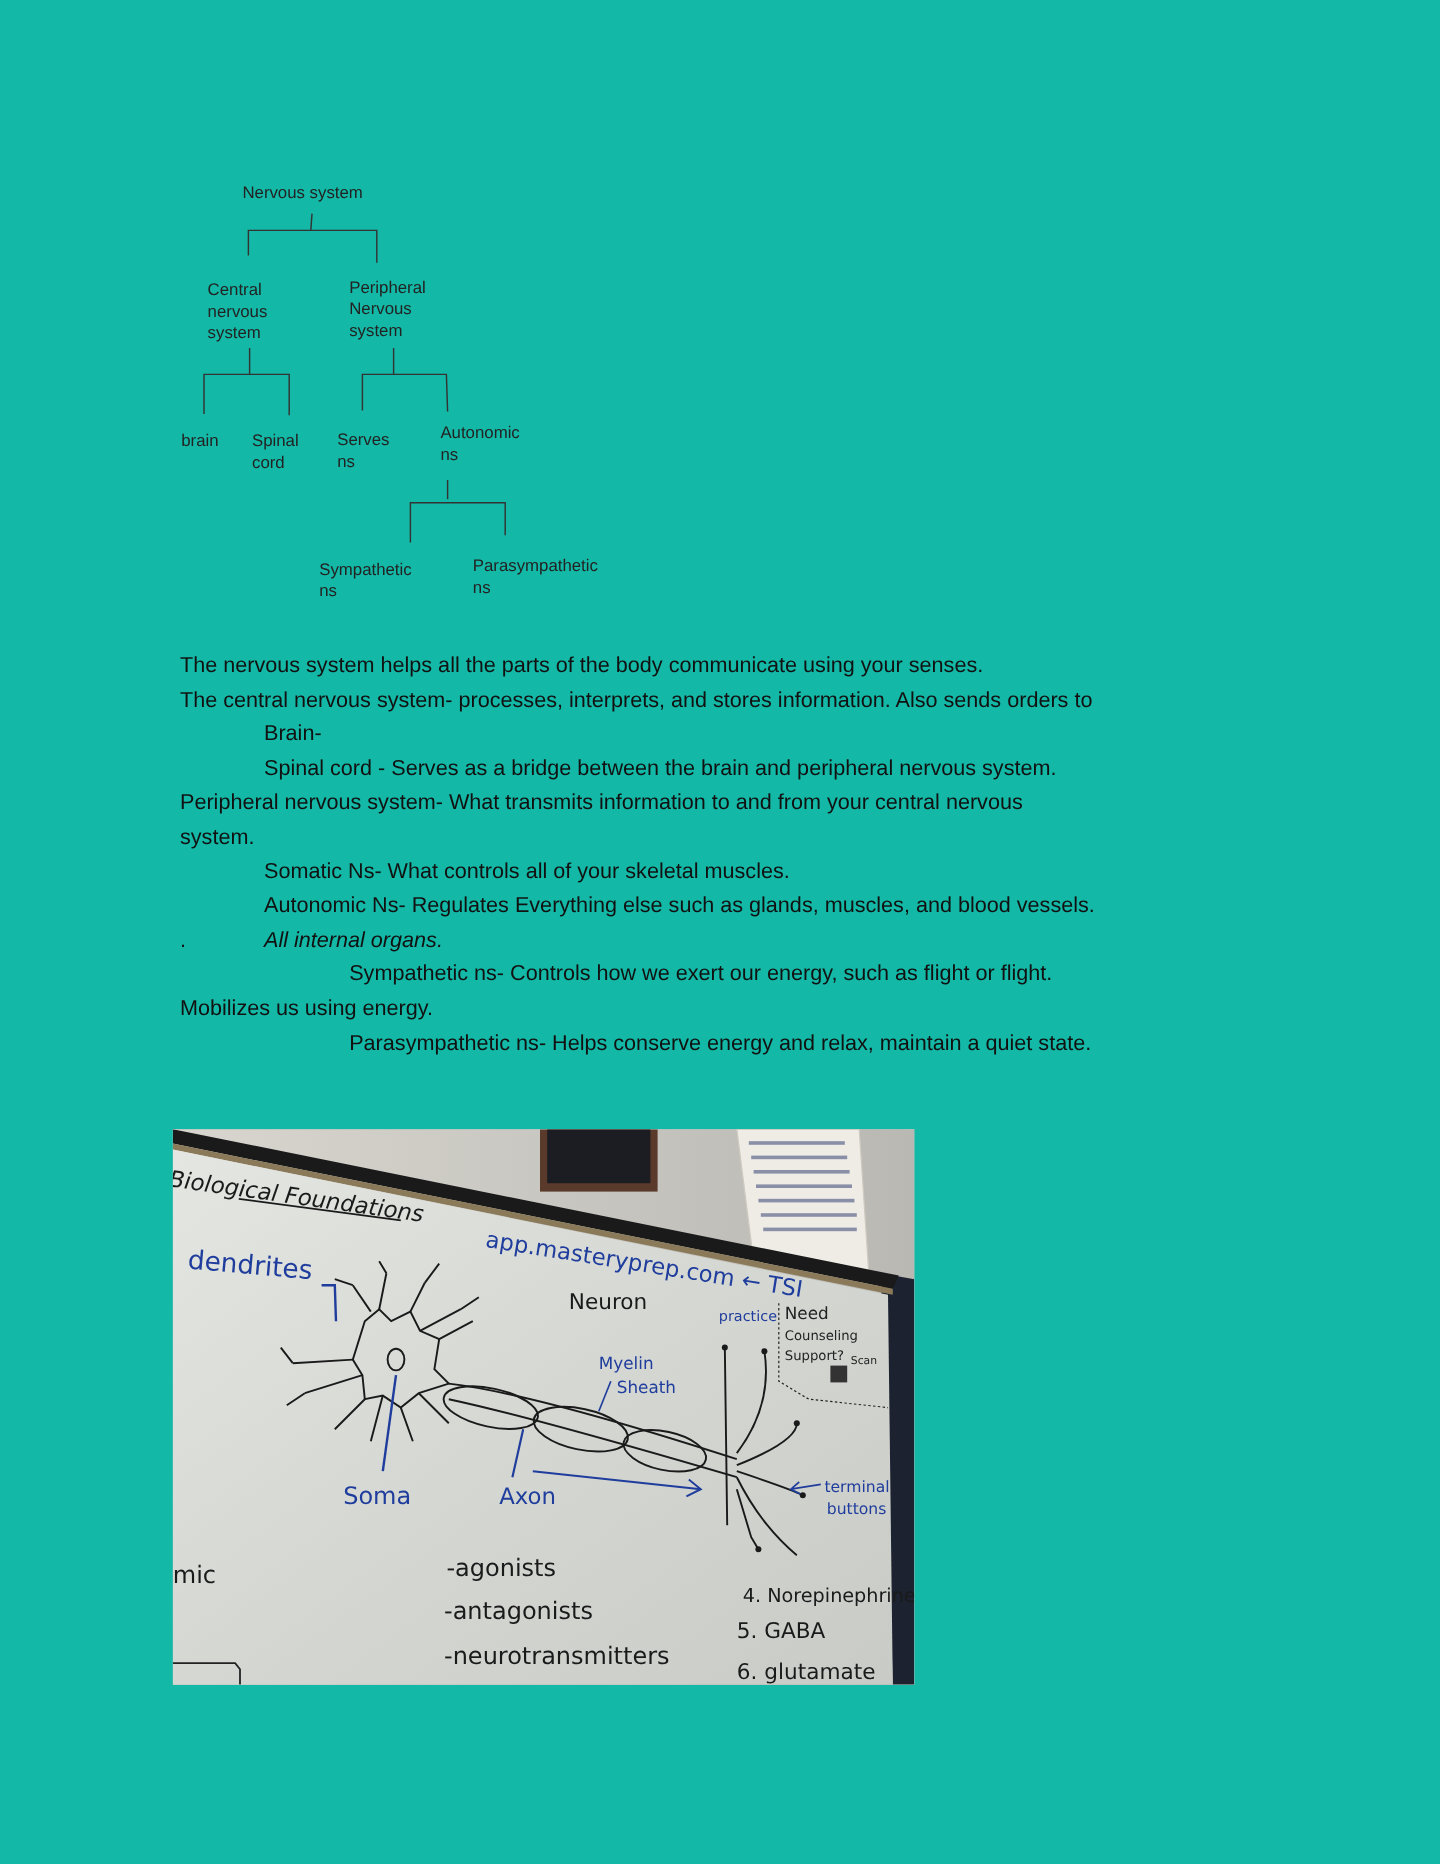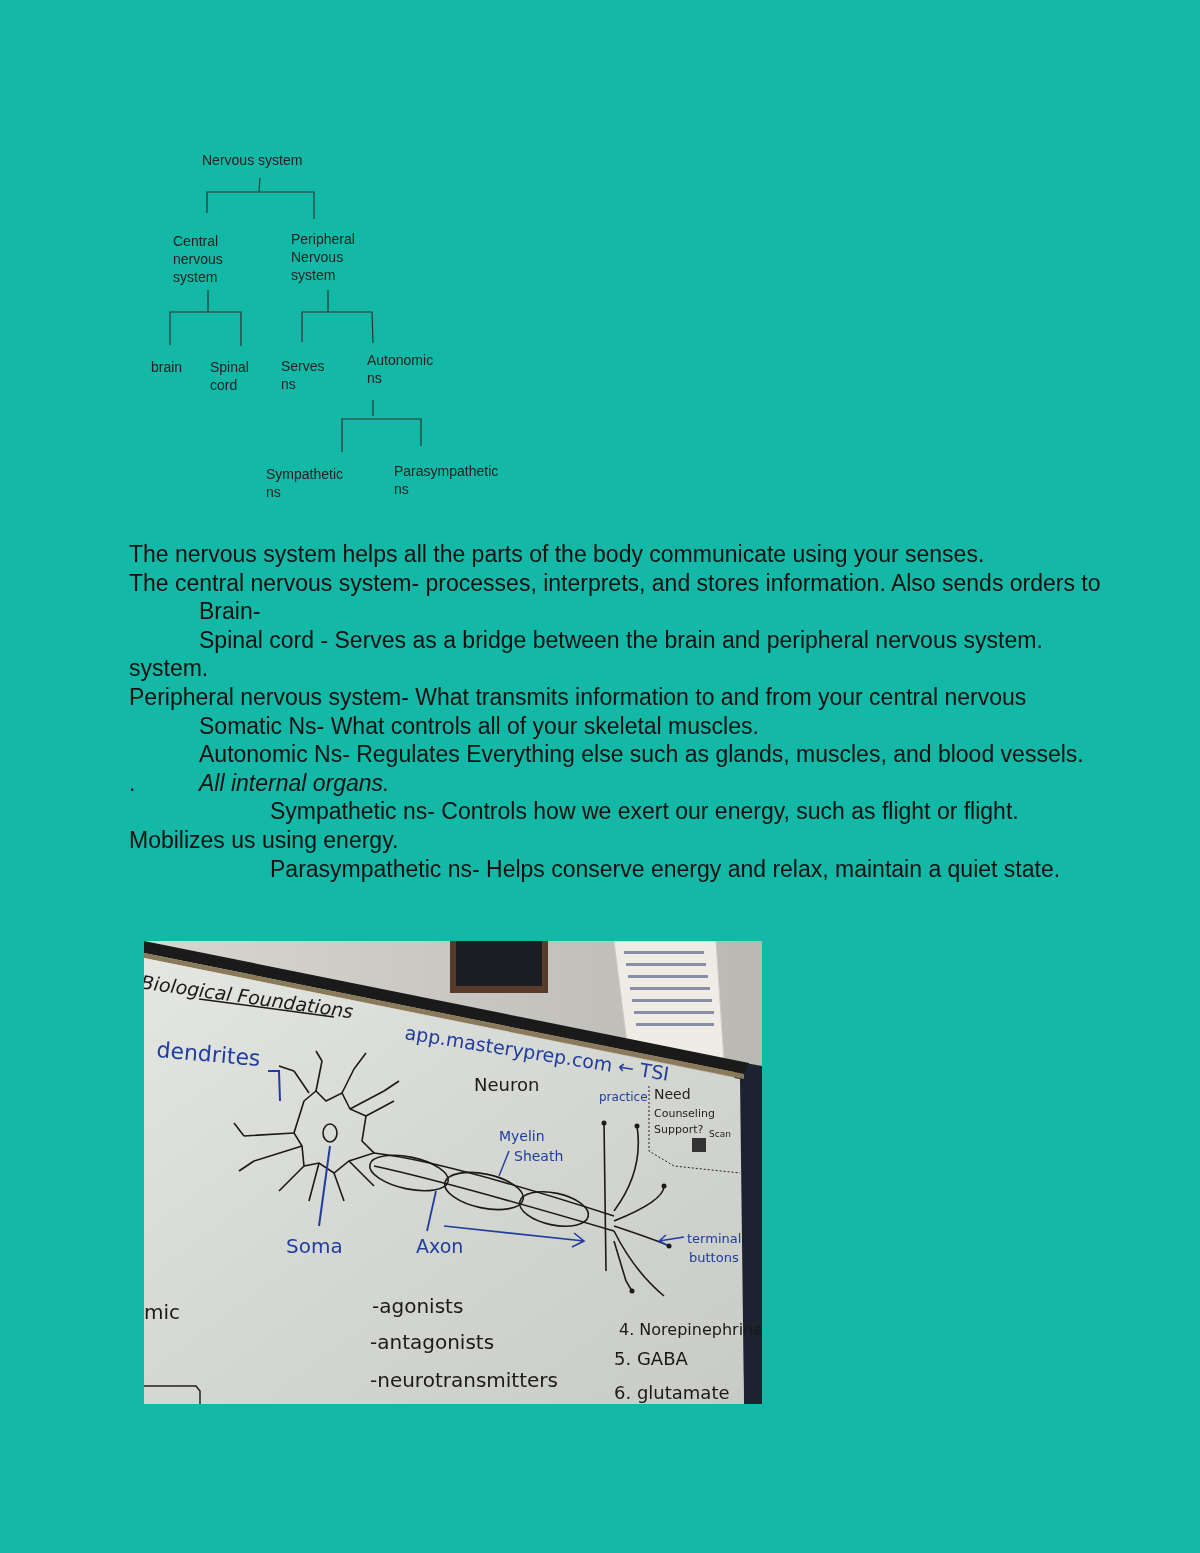--- a/index.html
+++ b/index.html
@@ -6,21 +6,21 @@
     body { width: 1200px; height: 1553px; position: relative; overflow: hidden;
            font-family: "Liberation Sans", sans-serif; color: #000; }
     .page { position: absolute; left: 0; top: 0; width: 1200px; height: 1553px; background: #14b8a6; }
 
     
     .tree { position: absolute; left: 140px; top: 140px; width: 380px; height: 370px; }
     .tree svg { position: absolute; left: 0; top: 0; }
     .node { position: absolute; font-size: 14px; line-height: 18px; color: #222; white-space: pre-line; }
 
     
-    .text { position: absolute; left: 129px; top: 540px; width: 940px; font-size: 23px; line-height: 28.6px; color: #111; }
+    .text { position: absolute; left: 150px; top: 540px; width: 940px; font-size: 18px; line-height: 28.6px; color: #111; }
     .line { display: block; white-space: nowrap; height: 28.6px; }
     .i1 { padding-left: 70px; }
     .i2 { padding-left: 141px; }
     .dot-lead { position: absolute; left: 0; }
     .rel { position: relative; }
 
     
     .photo { position: absolute; left: 144px; top: 941px; width: 618px; height: 463px; overflow: hidden; background: #c9c8c2; }
     .photo svg { position: absolute; left: 0; top: 0; }
     .hw { font-family: "DejaVu Sans", sans-serif; }
@@ -65,22 +65,22 @@
 ns</div>
     <div class="node" style="left:254px;top:322px;">Parasympathetic
 ns</div>
   </div>
 
   <div class="text">
     <span class="line">The nervous system helps all the parts of the body communicate using your senses.</span>
     <span class="line">The central nervous system- processes, interprets, and stores information. Also sends orders to</span>
     <span class="line i1">Brain-</span>
     <span class="line i1">Spinal cord - Serves as a bridge between the brain and peripheral nervous system.</span>
+    <span class="line">Peripheral nervous system- What transmits information to and from your central nervous</span>
     <span class="line">system.</span>
-    <span class="line">Peripheral nervous system- What transmits information to and from your central nervous</span>
     <span class="line i1">Somatic Ns- What controls all of your skeletal muscles.</span>
     <span class="line i1">Autonomic Ns- Regulates Everything else such as glands, muscles, and blood vessels.</span>
     <span class="line rel">
       <span class="dot-lead">.</span>
       <span class="i1" style="display:inline-block;font-style:italic;">All internal organs.</span>
     </span>
     <span class="line i2">Sympathetic ns- Controls how we exert our energy, such as flight or flight.</span>
     <span class="line">Mobilizes us using energy.</span>
     <span class="line i2">Parasympathetic ns- Helps conserve energy and relax, maintain a quiet state.</span>
   </div>

